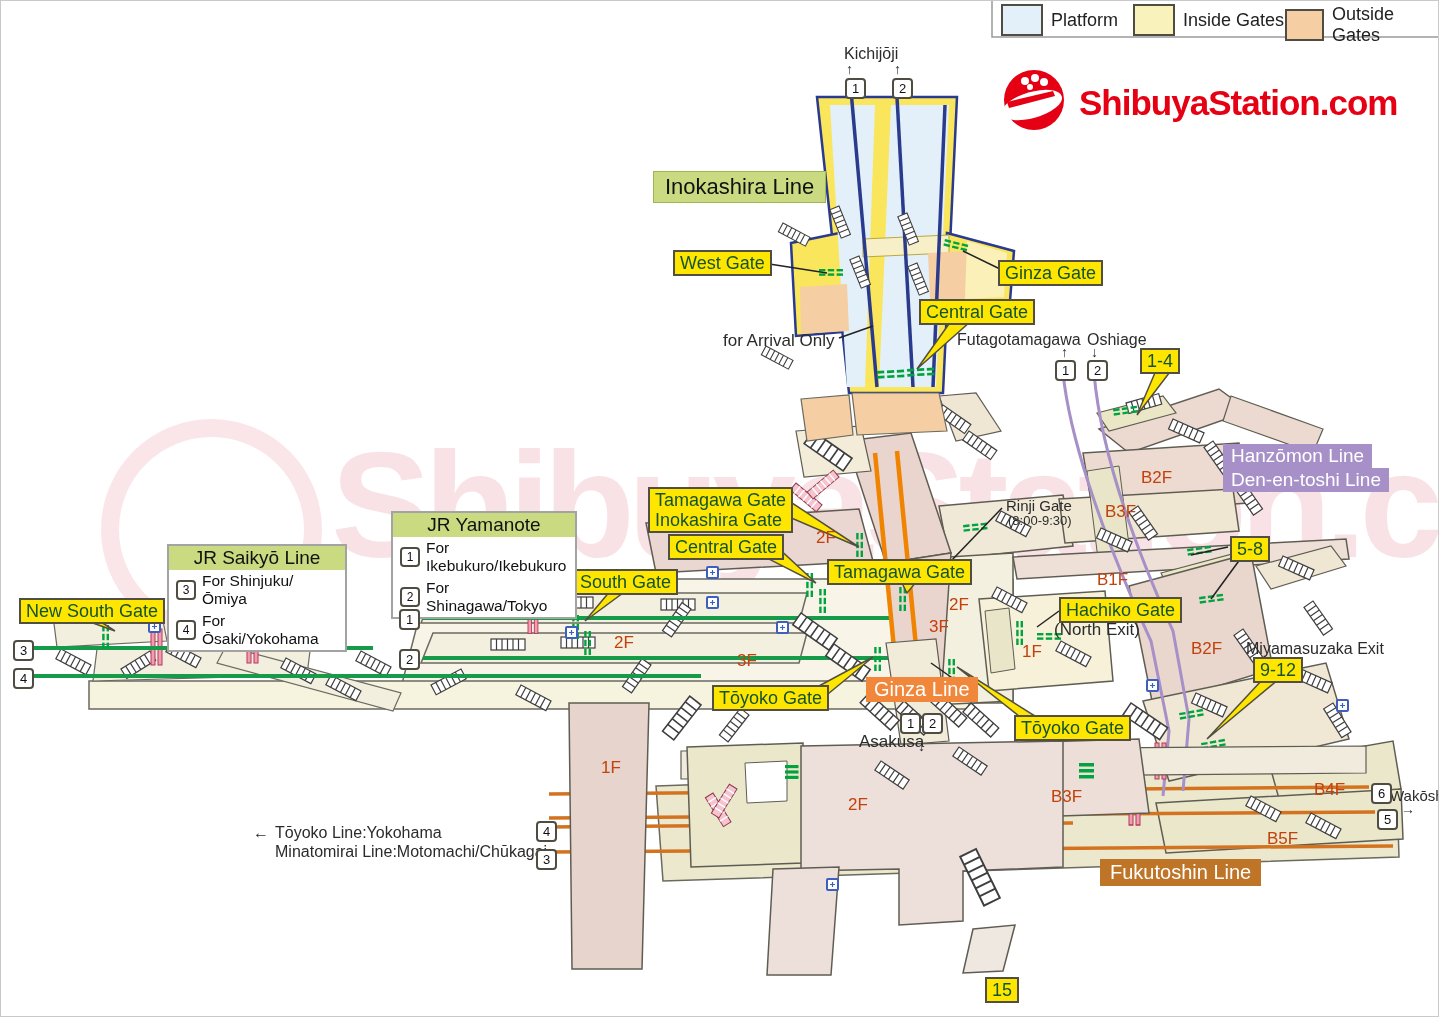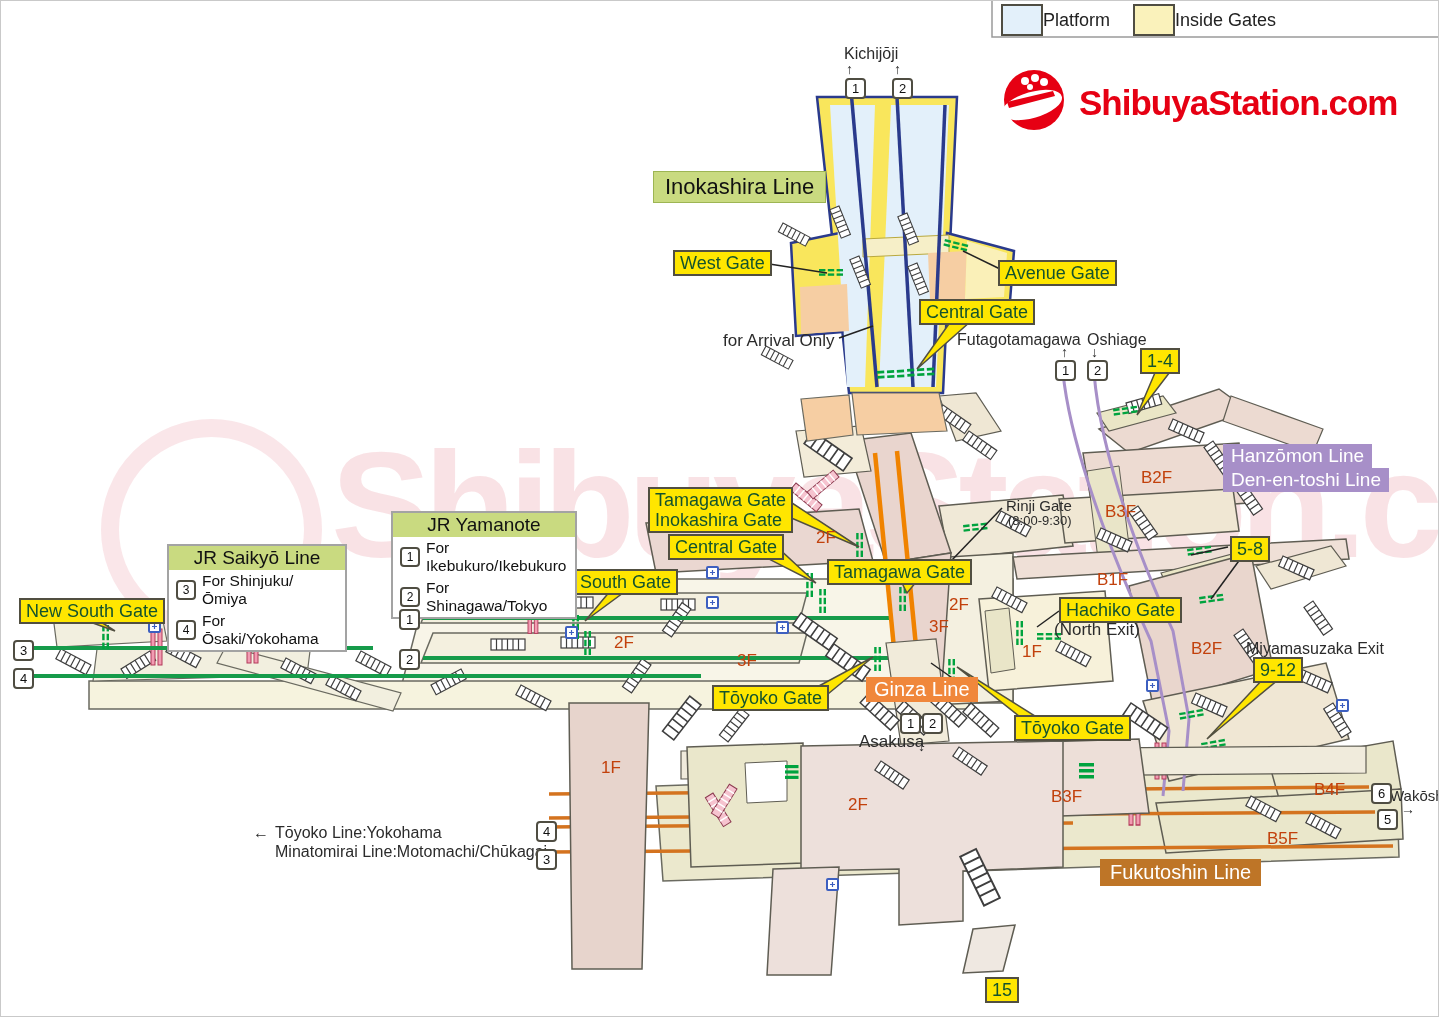--- a/index.html
+++ b/index.html
@@ -16,21 +16,21 @@
   .brownlbl{position:absolute;background:#BE7527;color:#ffffff;font-size:20px;padding:2px 10px;white-space:nowrap;z-index:3;}
   .floor{position:absolute;color:#c2410c;font-size:17px;z-index:3;white-space:nowrap;}
   .plain{position:absolute;color:#2b2b2b;font-size:16px;z-index:3;white-space:nowrap;}
   .numbox{position:absolute;width:17px;height:17px;background:#fff;border:2px solid #4F4D42;border-radius:4px;
           color:#111;font-size:13px;display:flex;align-items:center;justify-content:center;z-index:3;}
   .infobox{position:absolute;background:#fff;border:2px solid #a3a3a3;z-index:3;}
   .infobox .hd{background:#C9DA80;text-align:center;font-size:19px;padding:1px 8px;color:#111;}
   .infobox .row{display:flex;align-items:center;gap:6px;padding:2px 7px;font-size:15.5px;color:#111;}
   .infobox .nb{width:16px;height:16px;min-width:16px;background:#fff;border:2px solid #4F4D42;border-radius:4px;
                font-size:12px;display:flex;align-items:center;justify-content:center;}
-  .legend-item{position:absolute;display:flex;align-items:center;z-index:3;font-size:18px;color:#222;}
+  .legend-item{position:absolute;display:flex;align-items:center;gap:8px;z-index:3;font-size:18px;color:#222;}
   .sw{width:38px;height:28px;border:2px solid #4F4D42;}
   .sw-platform{background:#E3F0FA;}
   .sw-inside{background:#FAF2BB;}
   .sw-outside{background:#F6CEA3;}
   .arrow{position:absolute;color:#2b2b2b;font-size:14px;z-index:3;line-height:1;}
   .logo-text{position:absolute;color:#E60013;font-weight:bold;font-size:35px;letter-spacing:-1px;z-index:3;}
 </style>
 </head>
 <body>
 
@@ -311,31 +311,35 @@
   </svg>
 
   <div class="legend-item" style="left:1000px;top:3px;">
     <span class="sw sw-platform"></span>
     <span>Platform</span>
   </div>
   <div class="legend-item" style="left:1132px;top:3px;">
     <span class="sw sw-inside"></span>
     <span>Inside Gates</span>
   </div>
+  <div class="legend-item" style="left:1284px;top:3px;">
+    <span class="sw sw-outside"></span>
+    <span>Outside Gates</span>
+  </div>
 
   <div class="logo-text" style="left:1078px;top:82px;">ShibuyaStation.com</div>
 
   <div class="greenlbl" style="left:652px;top:170px;">Inokashira Line</div>
   <div class="purplelbl" style="left:1222px;top:443px;">Hanzōmon Line</div>
   <div class="purplelbl" style="left:1222px;top:467px;">Den-en-toshi Line</div>
   <div class="orangelbl" style="left:865px;top:676px;">Ginza Line</div>
   <div class="brownlbl" style="left:1099px;top:858px;">Fukutoshin Line</div>
 
   <div class="glabel" style="left:672px;top:249px;">West Gate</div>
-  <div class="glabel" style="left:997px;top:259px;">Avenue Gate</div>
+  <div class="glabel" style="left:997px;top:259px;">Ginza Gate</div>
   <div class="glabel" style="left:918px;top:298px;">Central Gate</div>
   <div class="glabel" style="left:647px;top:486px;text-align:left;">
     <div>Tamagawa Gate</div>
     <div>Inokashira Gate</div>
   </div>
   <div class="glabel" style="left:667px;top:533px;">Central Gate</div>
   <div class="glabel" style="left:572px;top:568px;">South Gate</div>
   <div class="glabel" style="left:826px;top:558px;">Tamagawa Gate</div>
   <div class="glabel" style="left:18px;top:597px;">New South Gate</div>
   <div class="glabel" style="left:1058px;top:596px;">Hachiko Gate</div>

